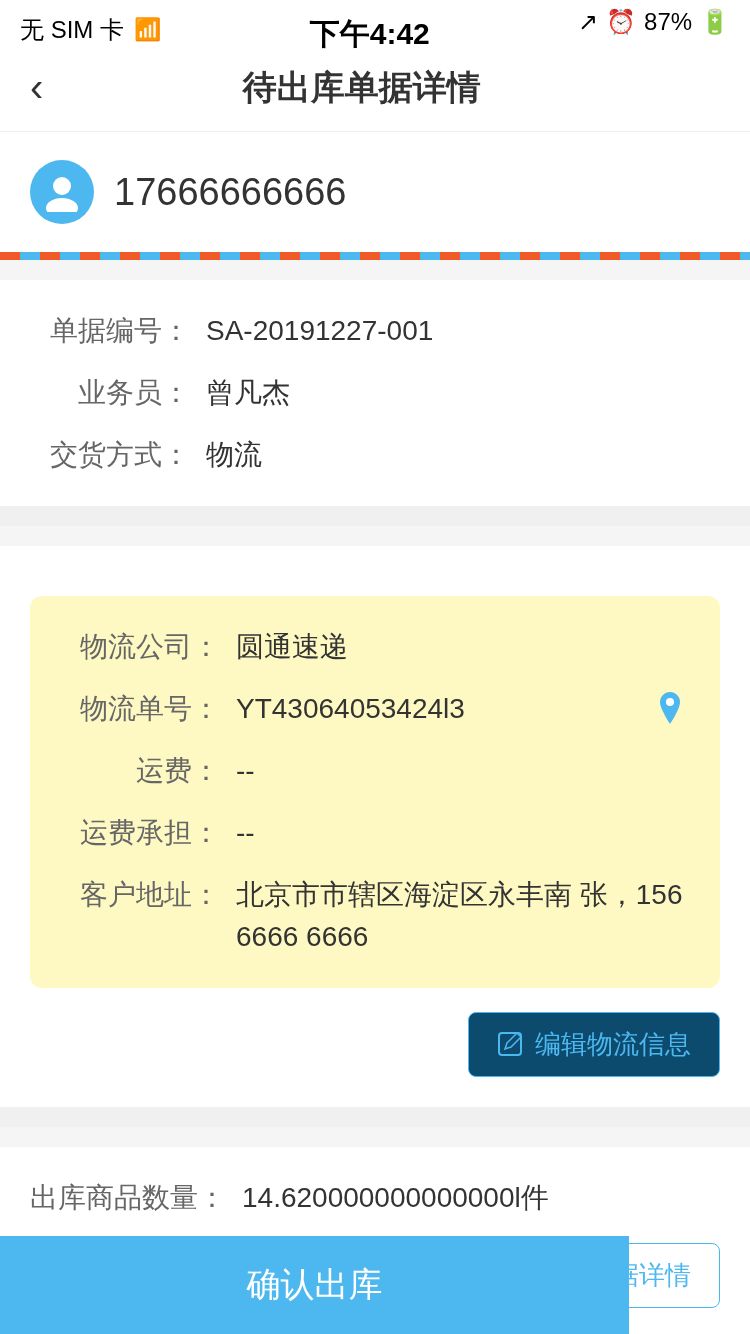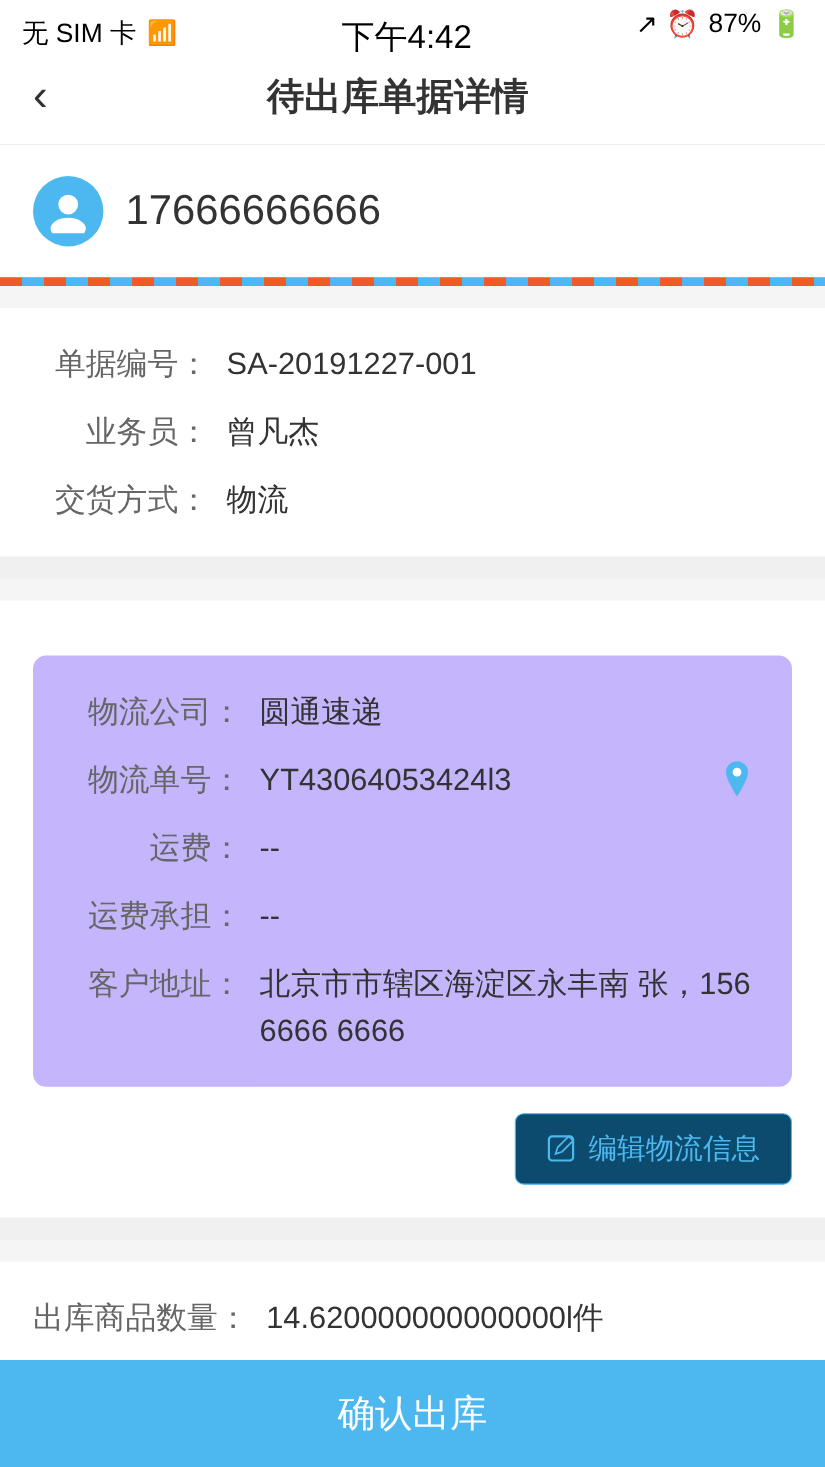--- a/index.html
+++ b/index.html
@@ -19,21 +19,21 @@
       height: 44px;
       background: #fff;
       display: flex;
       align-items: center;
       justify-content: space-between;
       padding: 0 20px;
       font-size: 24px;
       color: #000;
     }
     .status-left { display: flex; align-items: center; gap: 10px; margin-top: 16px; }
-    .status-center { font-size: 30px; font-weight: 400; margin-top: 25px; }
+    .status-center { font-size: 30px; font-weight: 700; margin-top: 25px; }
     .status-right { display: flex; align-items: center; gap: 8px; font-size: 24px; }
     .wifi-icon { font-size: 22px; }
 
     
     .nav-bar {
       width: 750px;
       height: 88px;
       background: #fff;
       display: flex;
       align-items: center;
@@ -117,21 +117,21 @@
     .info-value {
       color: #333;
       font-size: 28px;
       margin-left: 16px;
       line-height: 1.5;
       flex: 1;
     }
 
     
     .logistics-card {
-      background: #c4b5fd;
+      background: #fef9c3;
       border-radius: 12px;
       margin-top: 20px;
       padding: 30px 30px;
     }
 
     .tracking-row {
       display: flex;
       align-items: flex-start;
     }
     .tracking-number {
@@ -185,21 +185,21 @@
       font-size: 26px;
       background: #fff;
       cursor: pointer;
     }
 
     
     .confirm-bar {
       position: fixed;
       bottom: 0;
       left: 0;
-      width: 750px;
+      width: 629px;
       height: 98px;
       background: #4db8f0;
       display: flex;
       align-items: center;
       justify-content: center;
     }
     .confirm-btn-text {
       color: #fff;
       font-size: 34px;
       font-weight: 500;

